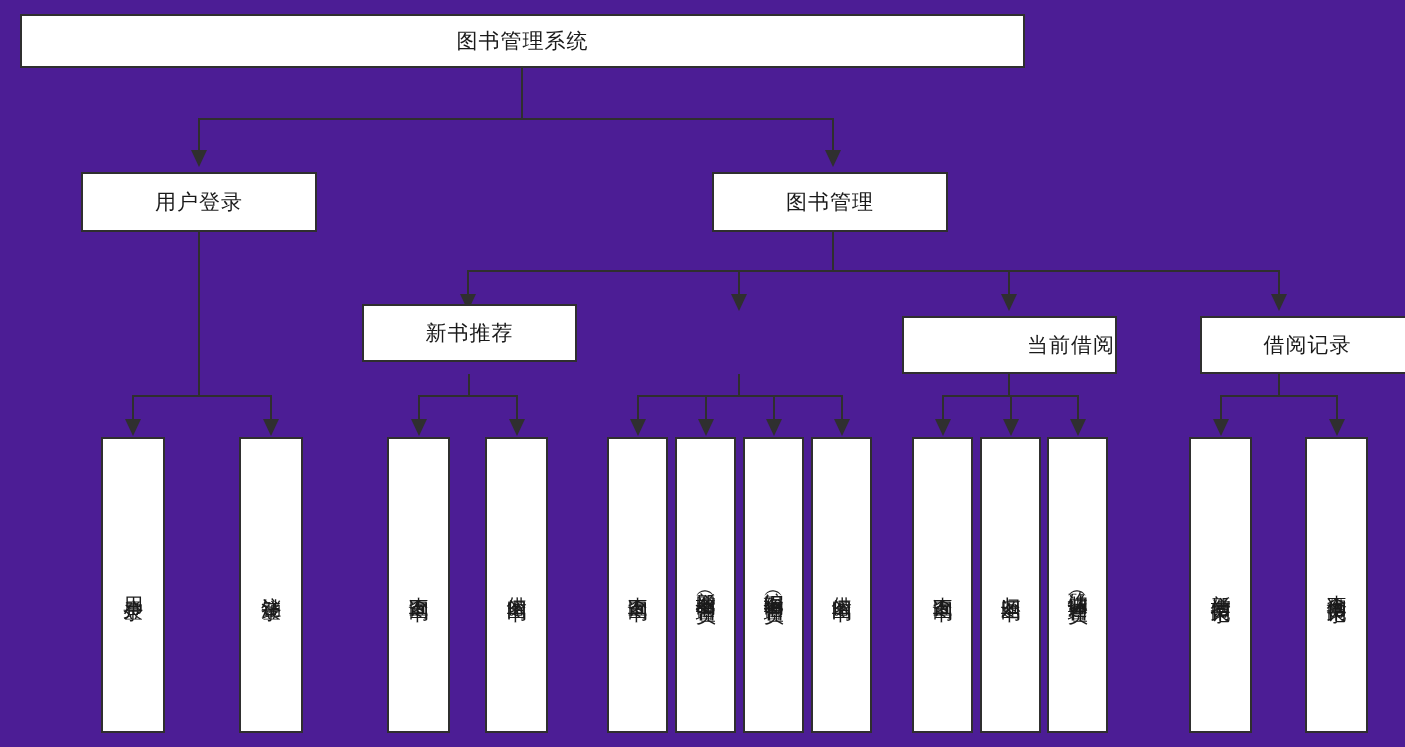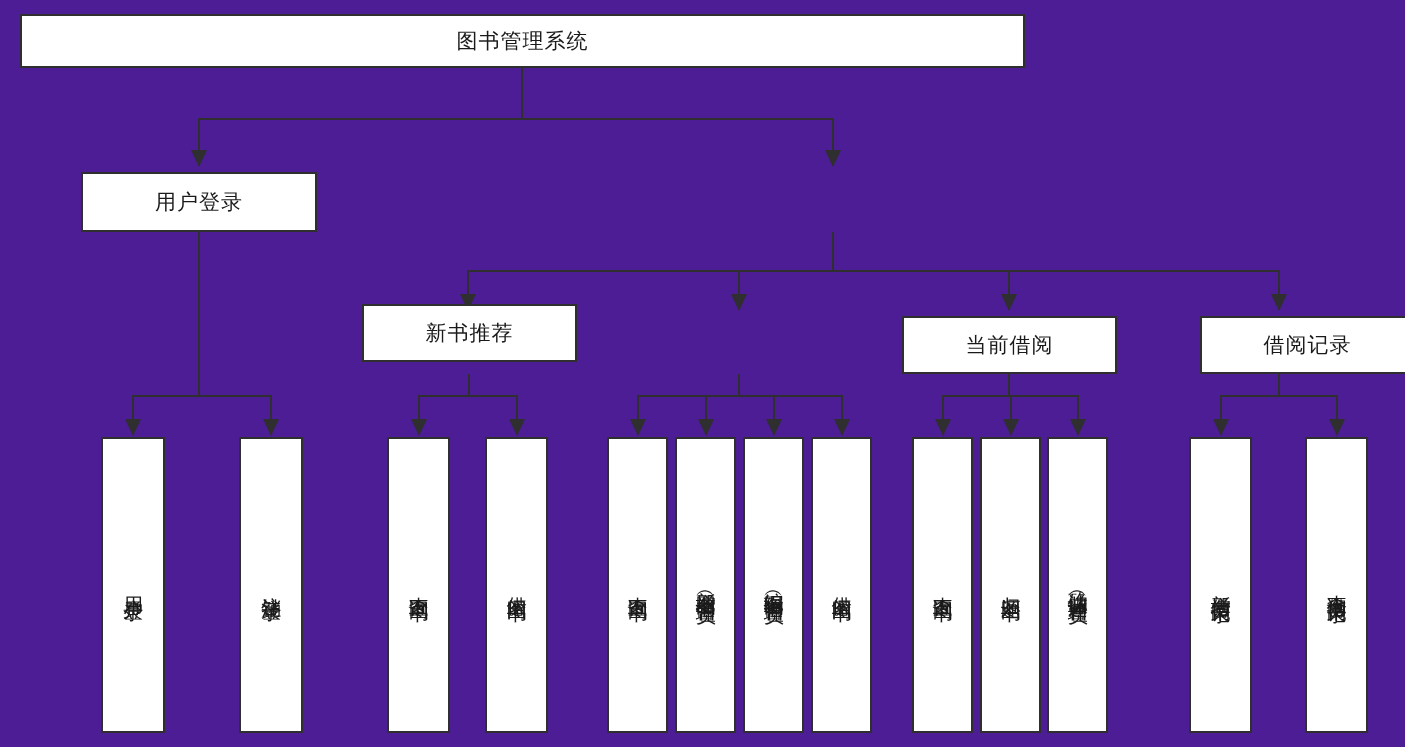--- a/index.html
+++ b/index.html
@@ -84,20 +84,23 @@
 
   <div class="ln hline" style="left:198px; top:118px; width:636px;"></div>
 
   <div class="ln vline" style="left:198px; top:118px; height:33px;"></div>
   <div class="arrow" style="left:191px; top:150px;"></div>
   <div class="ln vline" style="left:832px; top:118px; height:33px;"></div>
   <div class="arrow" style="left:825px; top:150px;"></div>
 
   <div class="node h" style="left:81px; top:172px; width:236px; height:60px;">
     <span>用户登录</span>
+  </div>
+  <div class="node h" style="left:712px; top:172px; width:236px; height:60px;">
+    <span>图书管理</span>
   </div>
 
   <div class="ln vline" style="left:198px; top:232px; height:165px;"></div>
   <div class="ln hline" style="left:132px; top:395px; width:139px;"></div>
   <div class="ln vline" style="left:132px; top:395px; height:26px;"></div>
   <div class="arrow" style="left:125px; top:419px;"></div>
   <div class="ln vline" style="left:270px; top:395px; height:26px;"></div>
   <div class="arrow" style="left:263px; top:419px;"></div>
 
   <div class="ln vline" style="left:832px; top:232px; height:40px;"></div>
@@ -107,21 +110,21 @@
   <div class="ln vline" style="left:738px; top:270px; height:26px;"></div>
   <div class="arrow" style="left:731px; top:294px;"></div>
   <div class="ln vline" style="left:1008px; top:270px; height:26px;"></div>
   <div class="arrow" style="left:1001px; top:294px;"></div>
   <div class="ln vline" style="left:1278px; top:270px; height:26px;"></div>
   <div class="arrow" style="left:1271px; top:294px;"></div>
 
   <div class="node h" style="left:362px; top:304px; width:215px; height:58px;">
     <span>新书推荐</span>
   </div>
-  <div class="node h" style="left:902px; top:316px; width:215px; height:58px;">
+  <div class="node h" style="left:902px; top:316px; width:215px; height:58px;justify-content:flex-end;">
     <span>当前借阅</span>
   </div>
   <div class="node h" style="left:1200px; top:316px; width:215px; height:58px;">
     <span>借阅记录</span>
   </div>
 
   <div class="ln vline" style="left:468px; top:374px; height:23px;"></div>
   <div class="ln hline" style="left:418px; top:395px; width:100px;"></div>
   <div class="ln vline" style="left:418px; top:395px; height:26px;"></div>
   <div class="arrow" style="left:411px; top:419px;"></div>

